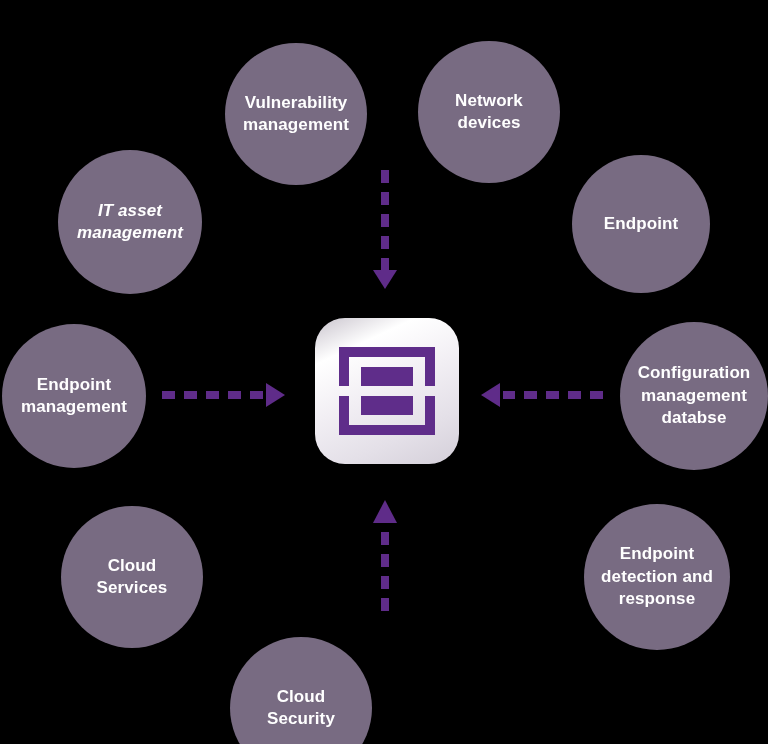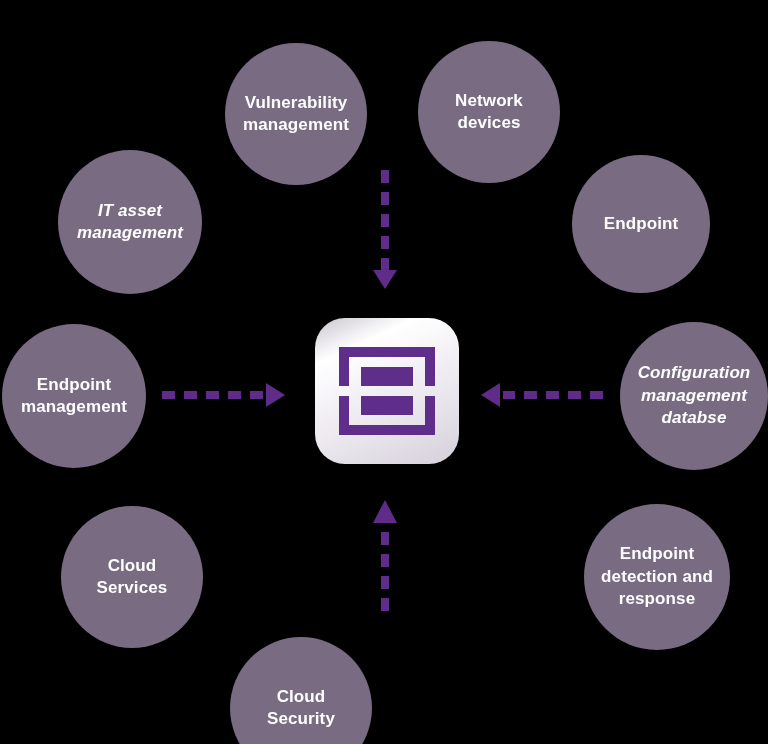--- a/index.html
+++ b/index.html
@@ -30,21 +30,21 @@
     line-height: 1.32;
     white-space: pre-line;
     letter-spacing: 0.1px;
   }
   
   .n-vuln   { left: 225px; top: 7px;   width: 142px; height: 142px; }
   .n-net    { left: 418px; top: 5px;   width: 142px; height: 142px; }
   .n-itam   { left: 58px;  top: 114px; width: 144px; height: 144px; font-style: italic; }
   .n-tick   { left: 572px; top: 119px; width: 138px; height: 138px; }
   .n-epm    { left: 2px;   top: 288px; width: 144px; height: 144px; }
-  .n-cmdb   { left: 620px; top: 286px; width: 148px; height: 148px; font-style: italic; }
+  .n-cmdb   { left: 620px; top: 286px; width: 148px; height: 148px; }
   .n-cs     { left: 61px;  top: 470px; width: 142px; height: 142px; }
   .n-edr    { left: 584px; top: 468px; width: 146px; height: 146px; }
   .n-csec   { left: 230px; top: 601px; width: 142px; height: 142px; }
   .n-iot    { left: 423px; top: 599px; width: 144px; height: 144px; }
 
   .arrows {
     position: absolute;
     left: 0; top: 0;
     pointer-events: none;
   }

